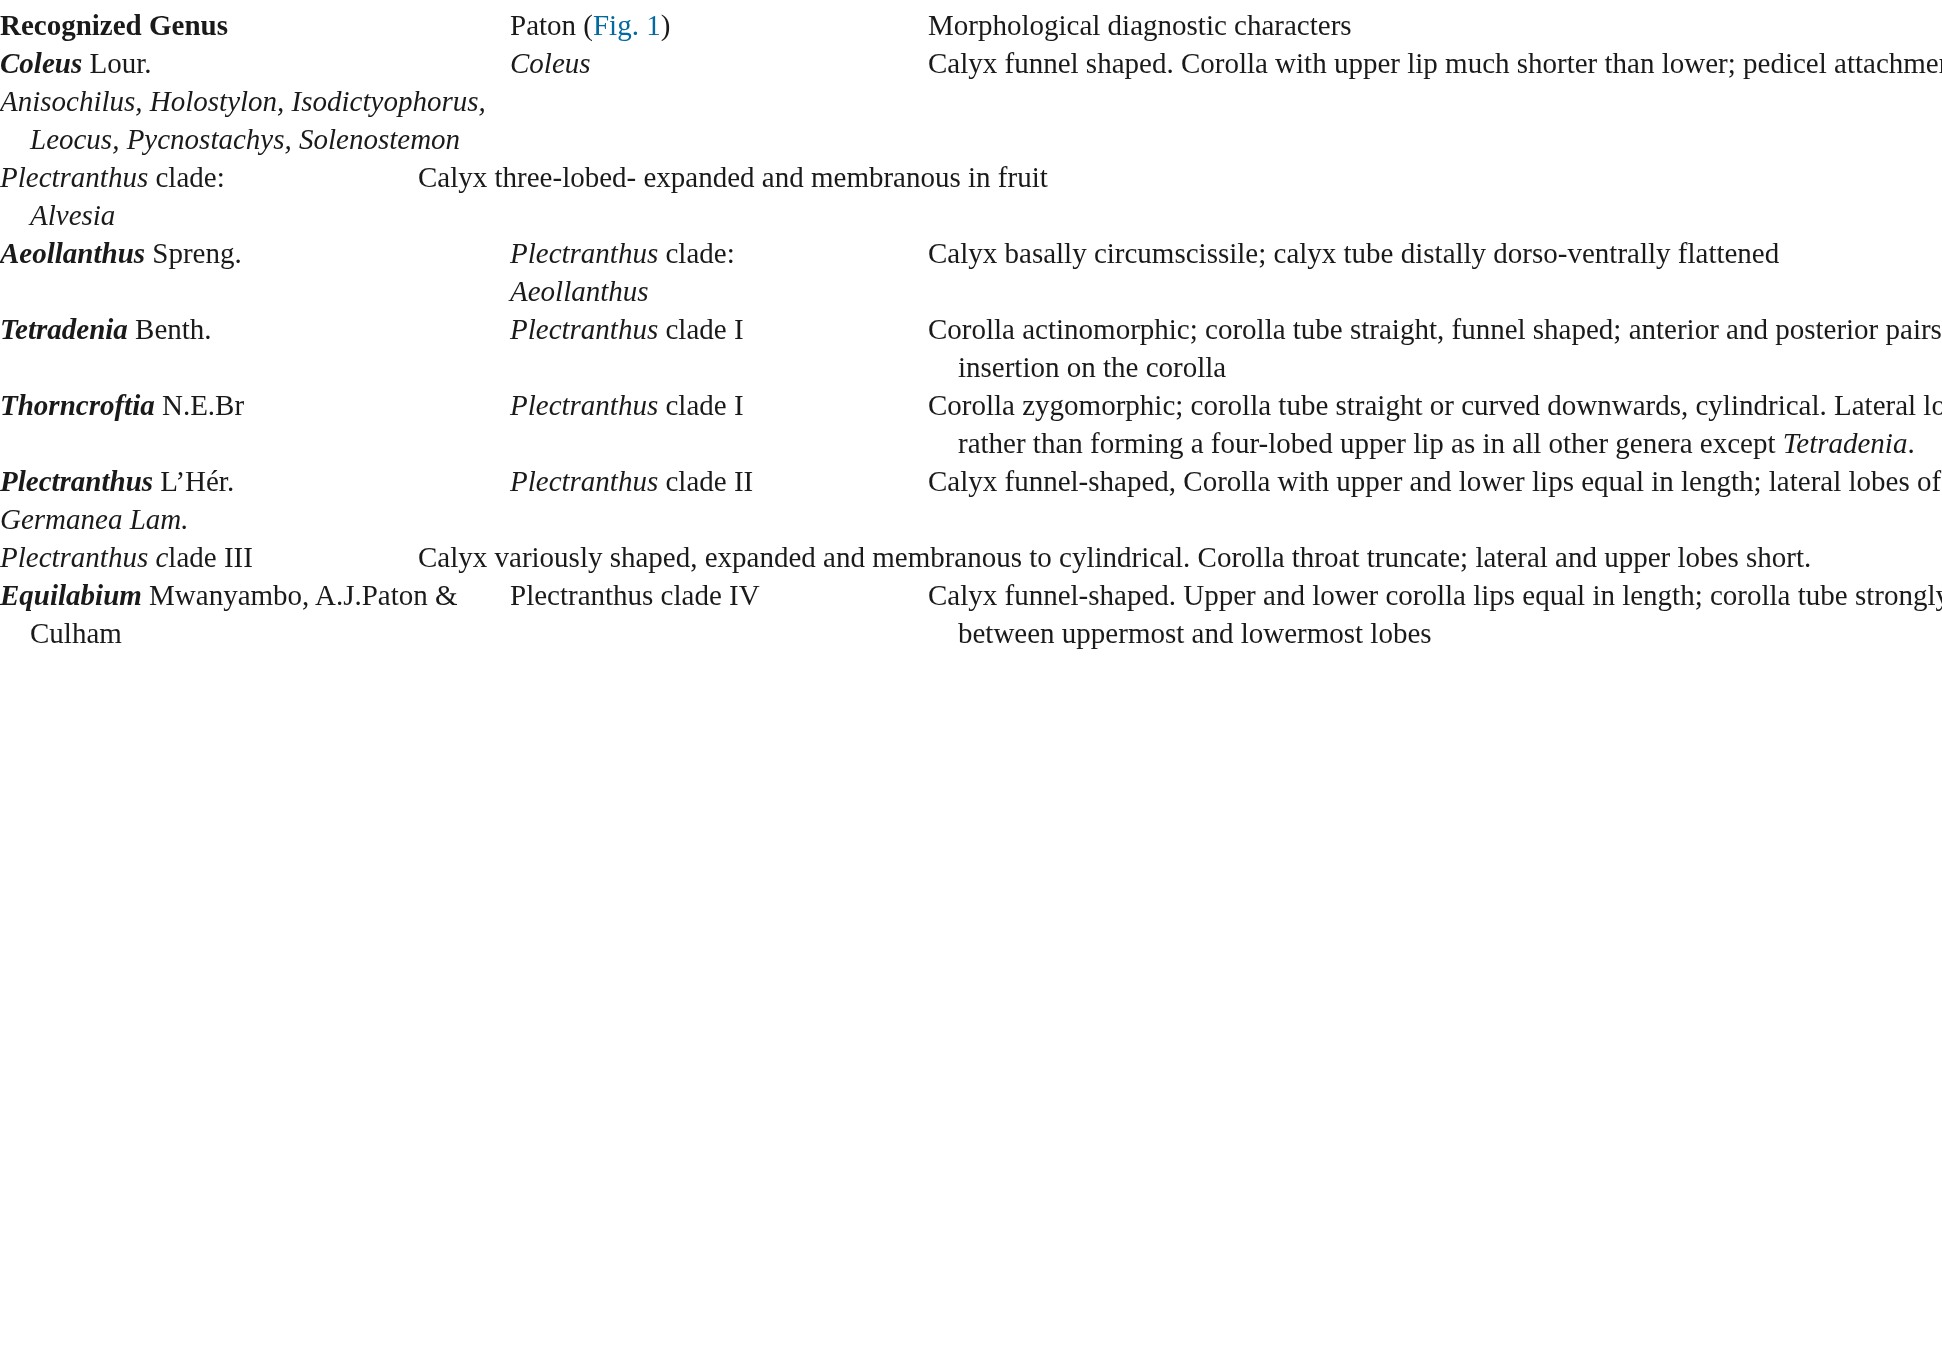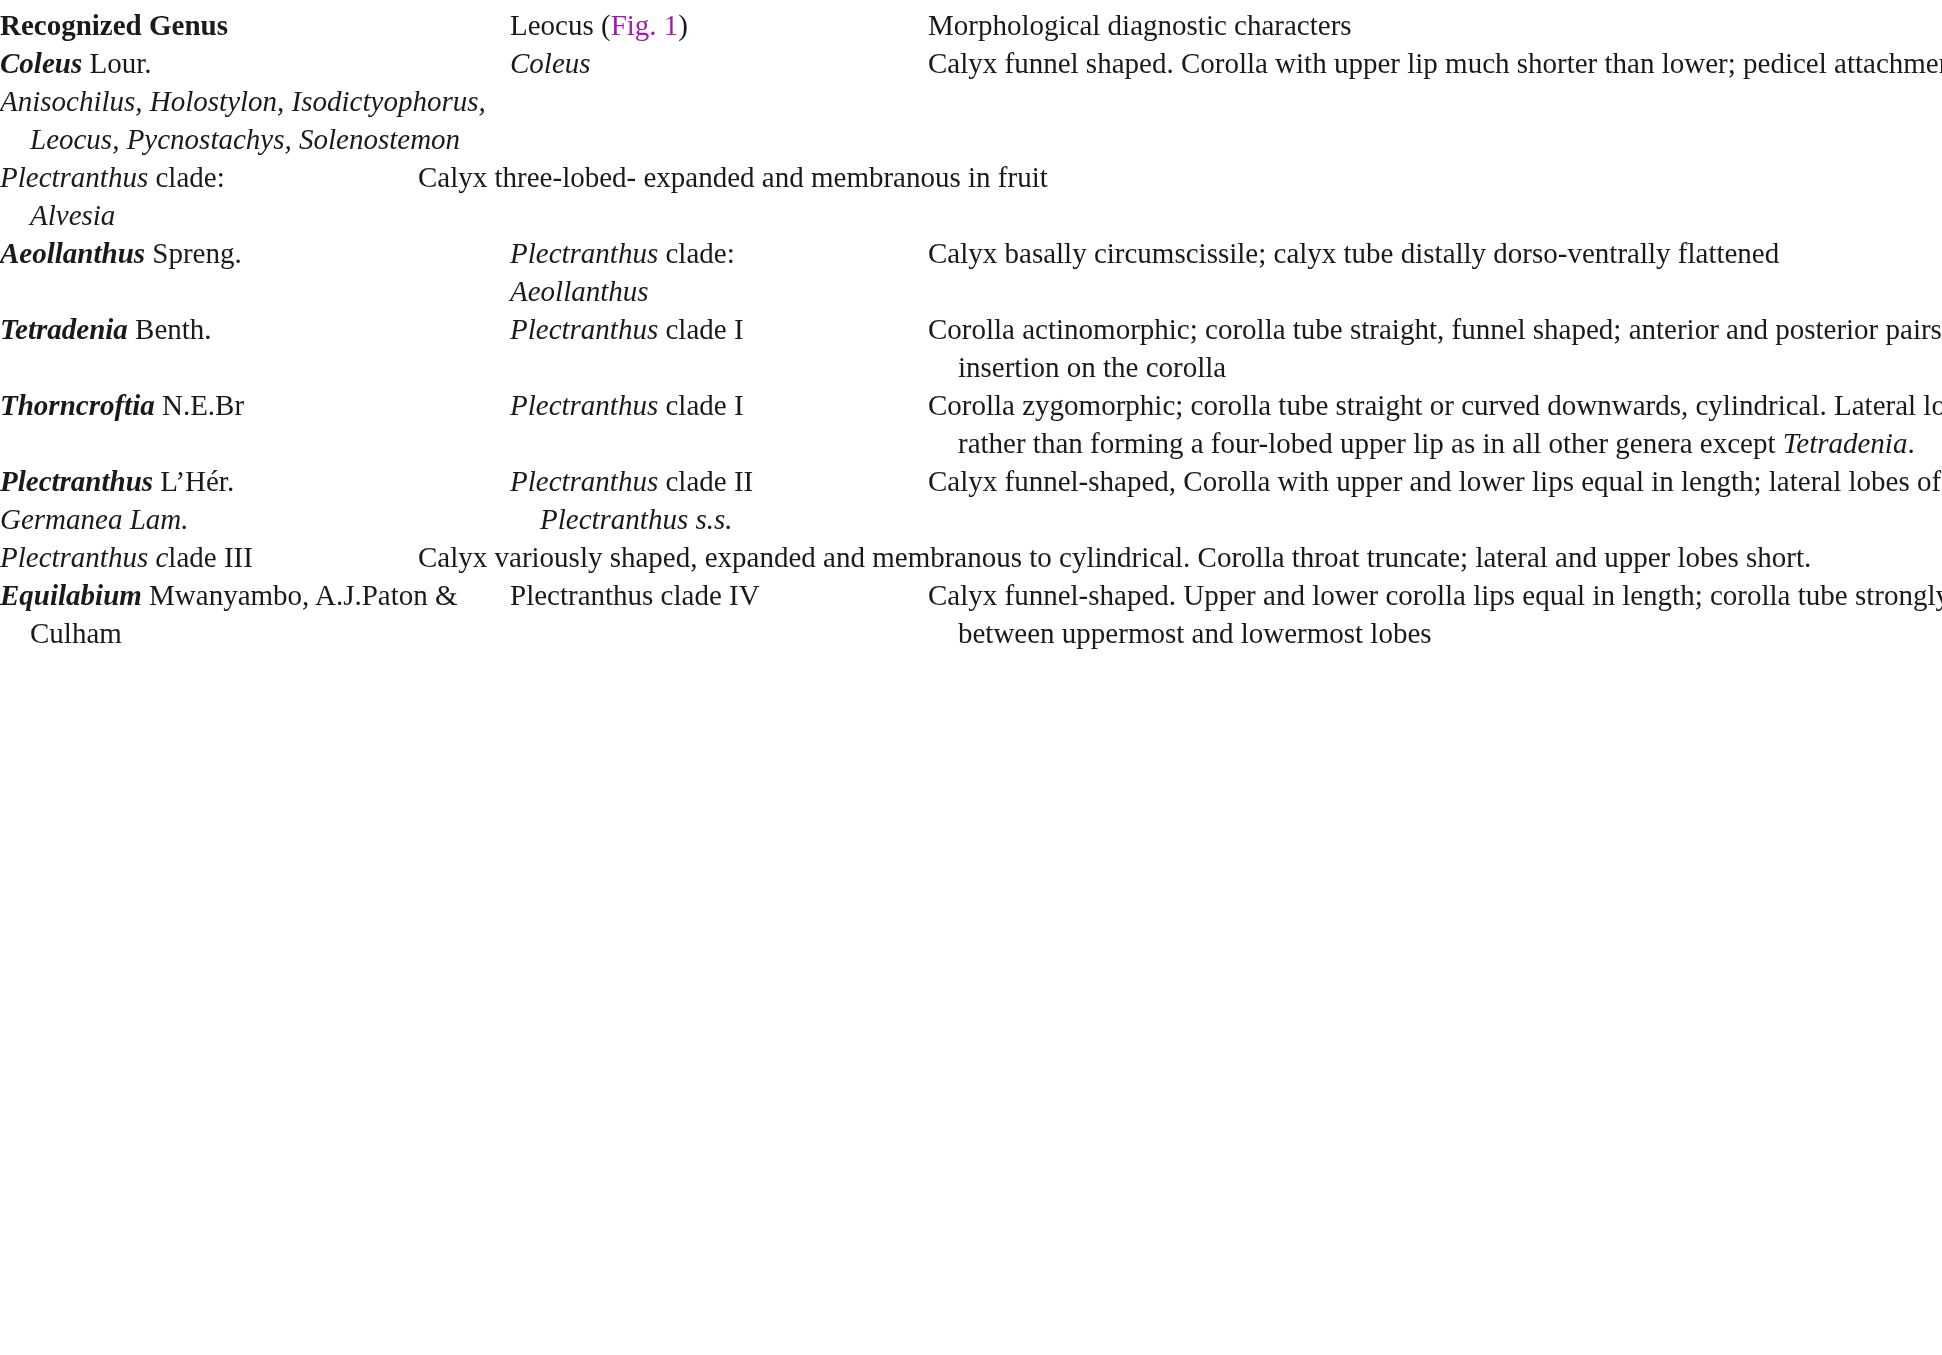--- a/index.html
+++ b/index.html
@@ -49,21 +49,21 @@
   .hang {
     padding-left: 30px;
     text-indent: -30px;
   }
 
   .hdr .cell { font-size: 29px; }
 
   .bi { font-weight: bold; font-style: italic; }
   .b  { font-weight: bold; }
   .i  { font-style: italic; }
-  .link { color: #a21caf; }
+  .link { color: #0369a1; }
 
   .syn {
     font-style: italic;
     font-size: 29px;
     line-height: 38px;
     padding-left: 30px;
     text-indent: -30px;
     white-space: pre-wrap;
   }
 
@@ -73,21 +73,21 @@
 <body>
 
 <div id="sheet">
   <div class="table">
 
     <div class="row hdr">
       <div class="col-genus">
         <div class="cell b">Recognized Genus</div>
       </div>
       <div class="col-clade">
-        <div class="cell"><span>Leocus (</span><span class="link">Fig. 1</span><span>)</span></div>
+        <div class="cell"><span>Paton (</span><span class="link">Fig. 1</span><span>)</span></div>
       </div>
       <div class="col-chars">
         <div class="cell">Morphological diagnostic characters</div>
       </div>
     </div>
 
     <div class="row">
       <div class="col-genus">
         <div class="cell"><span class="bi">Coleus</span><span> Lour.</span></div>
         <div class="syn">Anisochilus, Holostylon, Isodictyophorus, Leocus, Pycnostachys, Solenostemon</div>
@@ -147,21 +147,20 @@
       </div>
     </div>
 
     <div class="row">
       <div class="col-genus">
         <div class="cell"><span class="bi">Plectranthus</span><span> L’Hér.</span></div>
         <div class="syn">Germanea Lam.</div>
       </div>
       <div class="col-clade">
         <div class="cell"><span class="i">Plectranthus</span><span> clade II</span></div>
-        <div class="cell i sub-clade">Plectranthus s.s.</div>
       </div>
       <div class="col-chars">
         <div class="cell hang">Calyx funnel-shaped, Corolla with upper and lower lips equal in length; lateral lobes of the calyx adjacent to the lower lobes of the calyx</div>
       </div>
     </div>
 
     <div class="row">
       <div class="col-clade">
         <div class="cell"><span class="i">Plectranthus c</span><span>lade III</span></div>
       </div>

